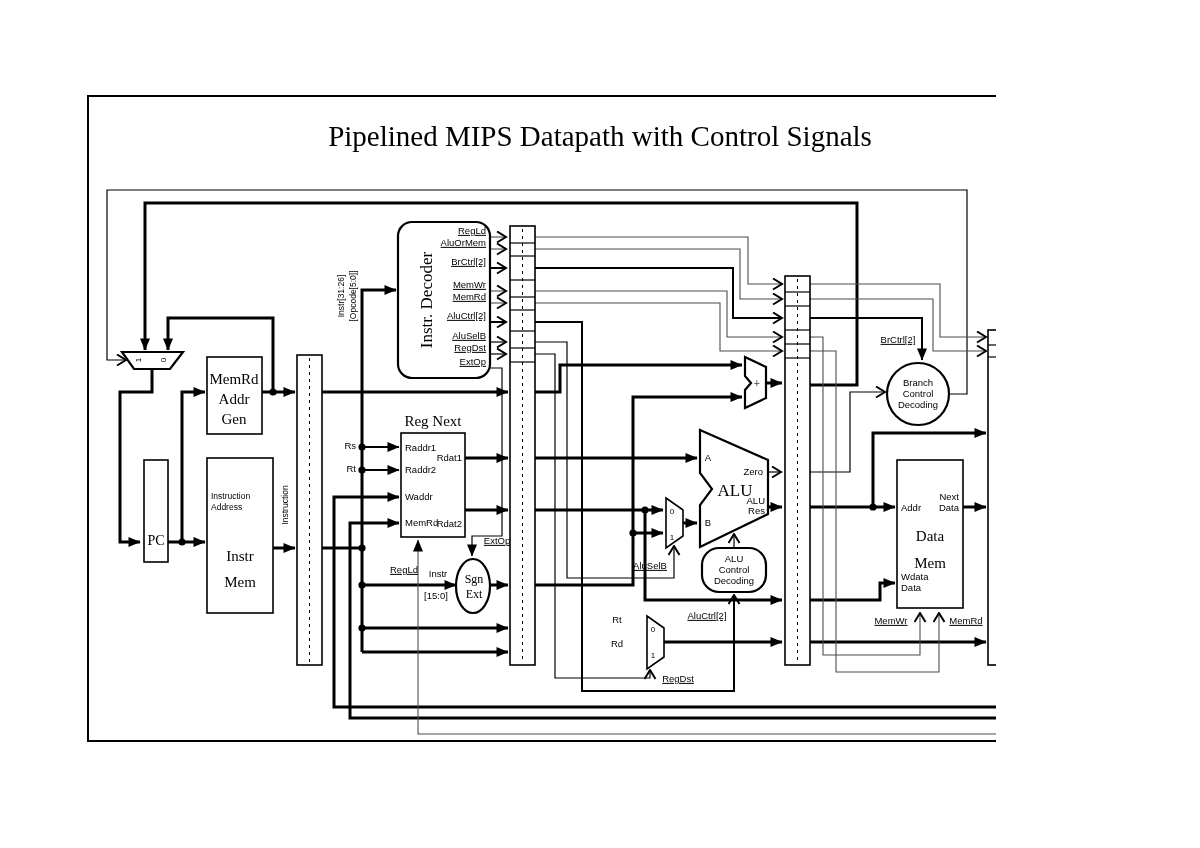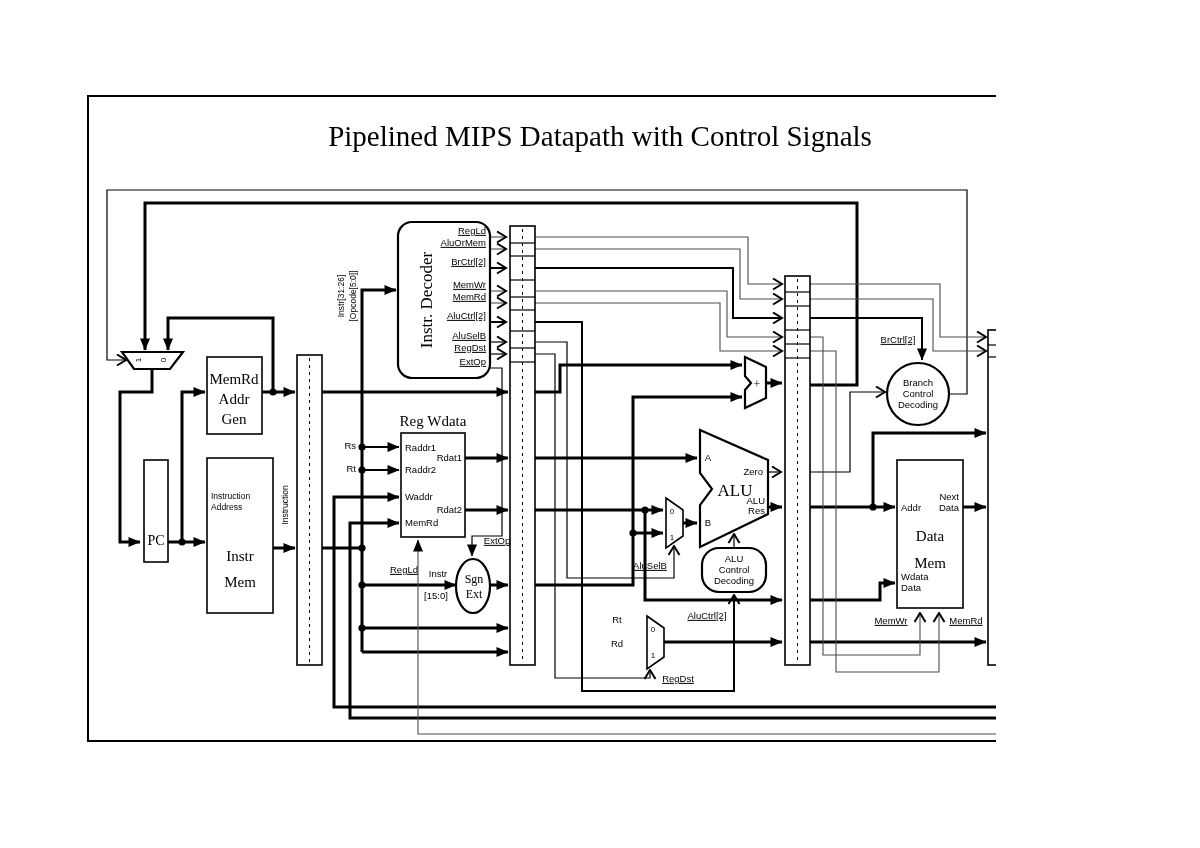--- a/index.html
+++ b/index.html
@@ -229,27 +229,27 @@
 <div class="lbl serif t15" style="left:234px;top:379px">MemRd</div>
 <div class="lbl serif t15" style="left:234px;top:399px">Addr</div>
 <div class="lbl serif t15" style="left:234px;top:419px">Gen</div>
 <div class="lbl serif t14" style="left:156px;top:541px">PC</div>
 <div class="lbl la t85" style="left:211px;top:497px">Instruction</div>
 <div class="lbl la t85" style="left:211px;top:508px">Address</div>
 <div class="lbl serif t15" style="left:240px;top:556px">Instr</div>
 <div class="lbl serif t15" style="left:240px;top:582px">Mem</div>
 <div class="lbl rot t85" style="left:286px;top:505px">Instruction</div>
 
-<div class="lbl serif t15" style="left:433px;top:421px">Reg Wdata</div>
+<div class="lbl serif t15" style="left:433px;top:421px">Reg Next</div>
 <div class="lbl la" style="left:405px;top:448px">Raddr1</div>
 <div class="lbl la" style="left:405px;top:470px">Raddr2</div>
 <div class="lbl la" style="left:405px;top:497px">Waddr</div>
 <div class="lbl la" style="left:405px;top:523px">MemRd</div>
 <div class="lbl ra" style="left:462px;top:458px">Rdat1</div>
-<div class="lbl ra" style="left:462px;top:510px">Rdat2</div>
+<div class="lbl ra" style="left:462px;top:524px">Rdat2</div>
 <div class="lbl ra" style="left:356px;top:446px">Rs</div>
 <div class="lbl ra" style="left:356px;top:469px">Rt</div>
 <div class="lbl u" style="left:404px;top:570px">RegLd</div>
 <div class="lbl" style="left:438px;top:574px">Instr</div>
 <div class="lbl" style="left:436px;top:596px">[15:0]</div>
 
 <div class="lbl serif t12" style="left:474px;top:579px">Sgn</div>
 <div class="lbl serif t12" style="left:474px;top:594px">Ext</div>
 <div class="lbl u" style="left:497px;top:541px">ExtOp</div>
 

